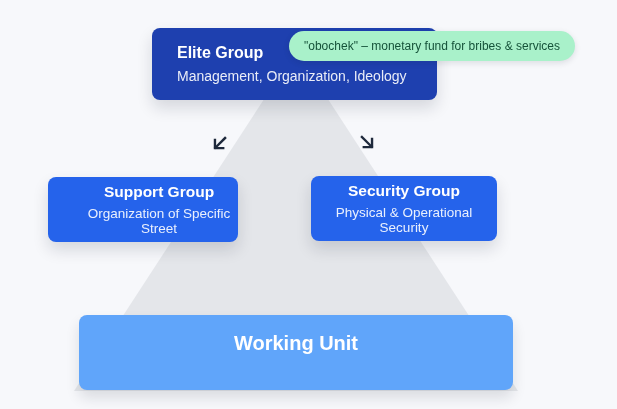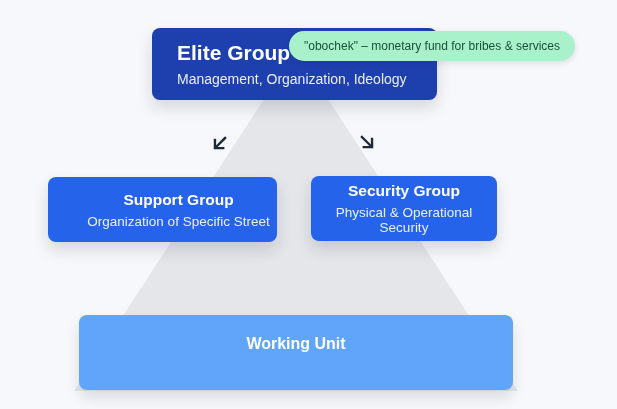--- a/index.html
+++ b/index.html
@@ -35,43 +35,43 @@
   .node .subtitle { color: rgba(255, 255, 255, 0.9); }
 
   .node-elite {
     left: 152px; top: 28px;
     width: 285px; height: 72px;
     background: #1e40af;
     padding-left: 25px;
     text-align: left;
     align-items: flex-start;
   }
-  .node-elite .title { font-size: 21px; margin-bottom: 6px; }
+  .node-elite .title { font-size: 16px; margin-bottom: 6px; }
   .node-elite .subtitle { font-size: 14px; }
 
   .node-mid {
     height: 65px;
     background: #2563eb;
     text-align: center;
     align-items: center;
   }
-  .node-support { left: 48px; top: 177px; width: 229px; padding-left: 32px; }
+  .node-support { left: 48px; top: 177px; width: 190px; padding-left: 32px; }
   .node-security { left: 311px; top: 176px; width: 186px; }
   .node-mid .title { font-size: 15.5px; margin-bottom: 5px; }
   .node-mid .subtitle { font-size: 13.5px; }
 
   .node-working {
     left: 79px; top: 315px;
     width: 434px; height: 75px;
     background: #60a5fa;
     text-align: center;
     align-items: center;
     box-shadow: 0 8px 14px rgba(15, 23, 42, 0.12);
   }
-  .node-working .title { font-size: 16px; margin-bottom: 18px; }
+  .node-working .title { font-size: 20px; margin-bottom: 18px; }
   .node-working .subtitle { font-size: 13.5px; color: rgba(255,255,255,0.95); }
 
   .tooltip {
     position: absolute;
     left: 289px; top: 31px;
     height: 30px;
     line-height: 30px;
     padding: 0 15px;
     border-radius: 15px;
     background: #a9f1ca;

